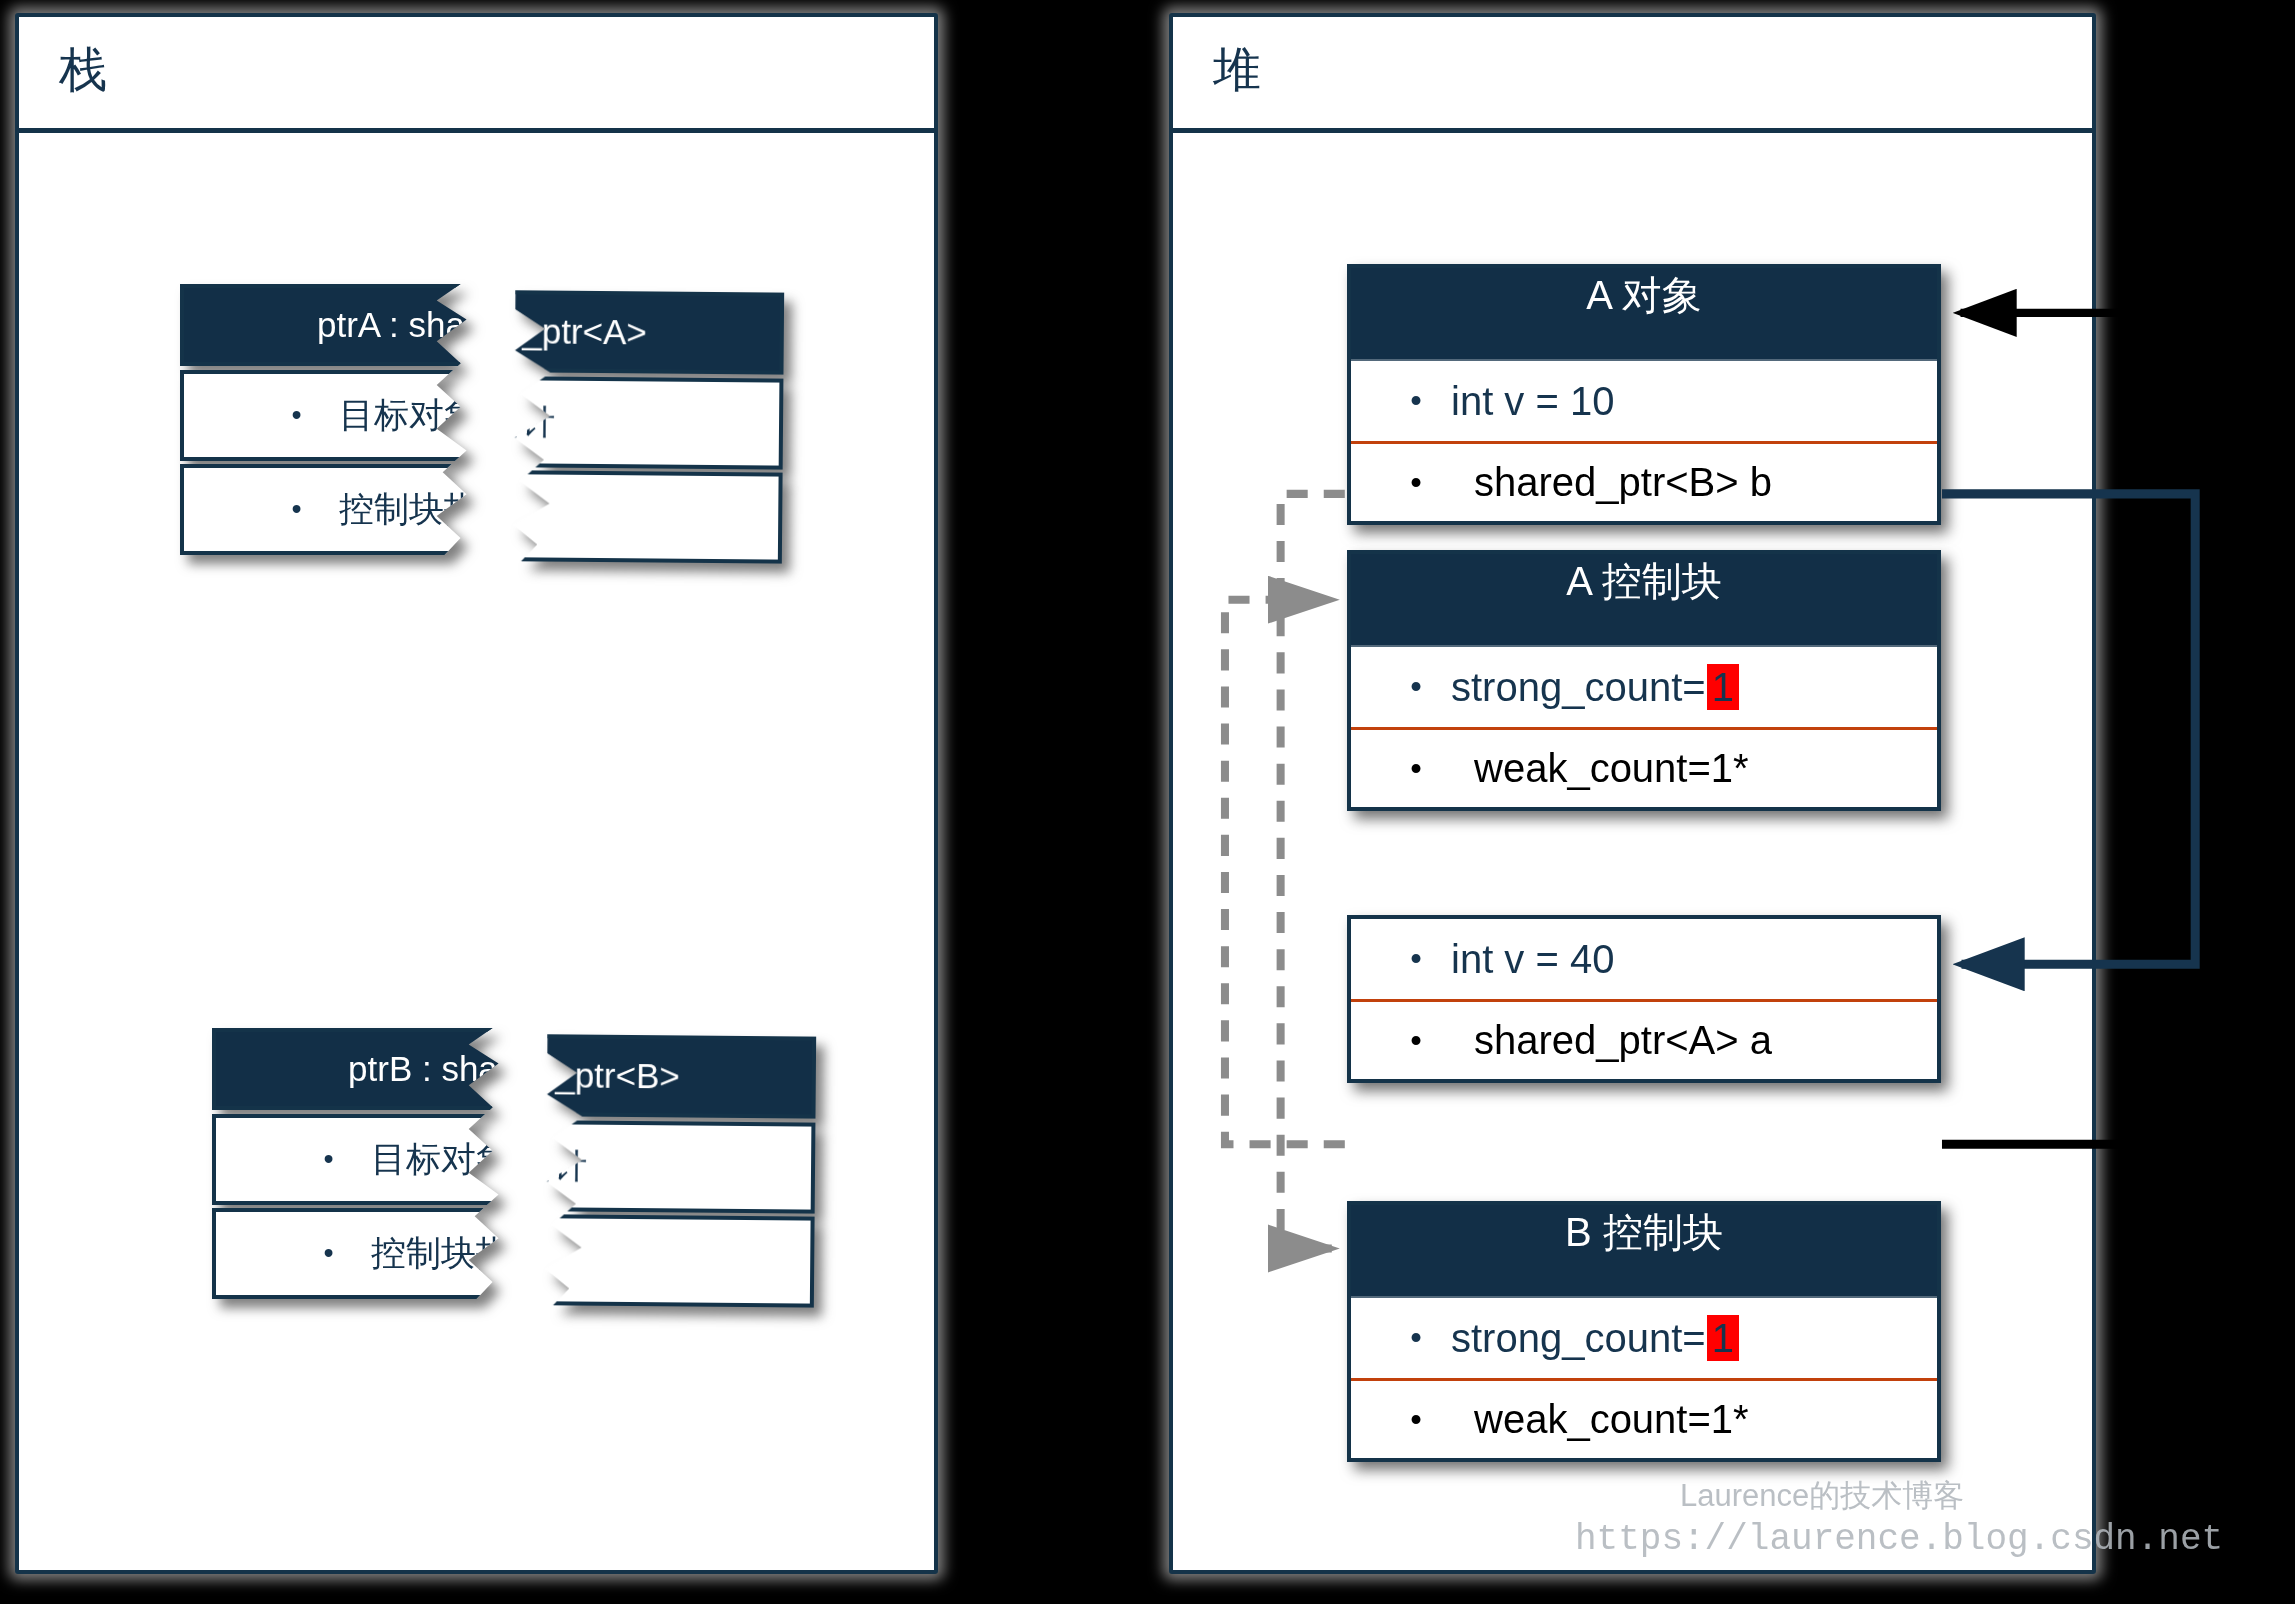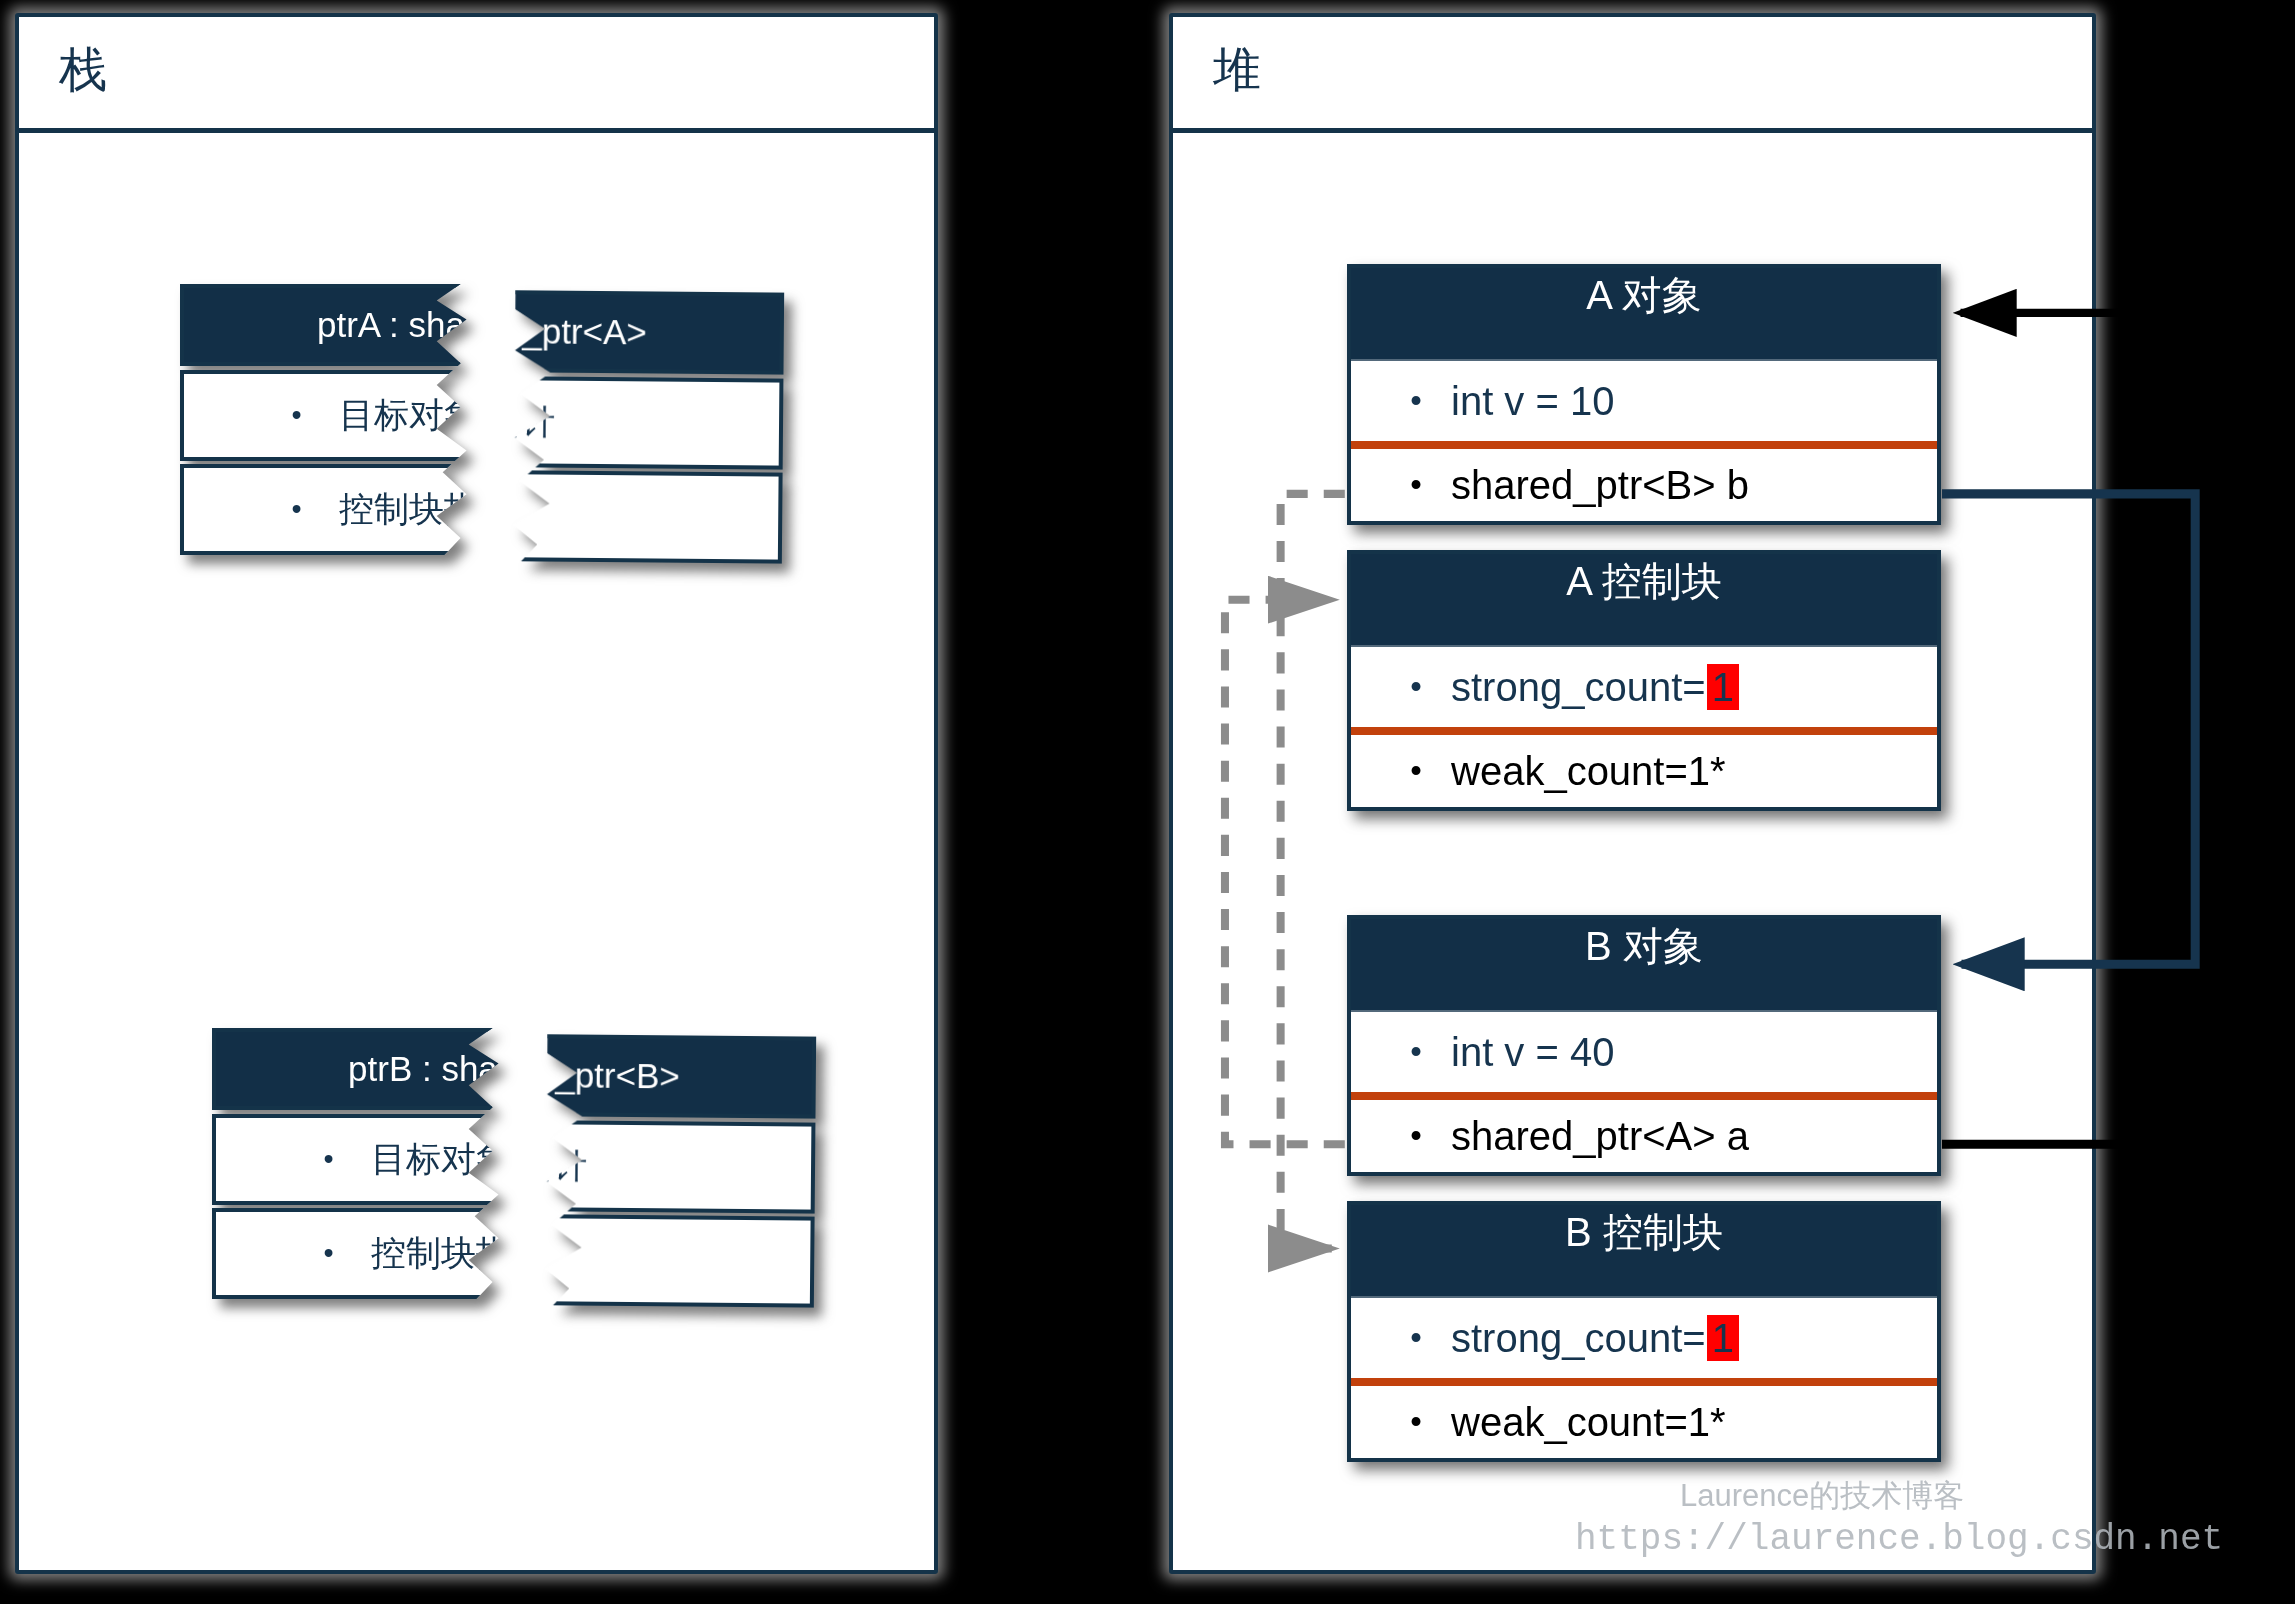--- a/index.html
+++ b/index.html
@@ -38,21 +38,21 @@
   .hbox-header {
     height:93px; background:#122F47; border-bottom:2.5px solid #53697B;
     display:flex; justify-content:center;
     color:#fff; font-size:40px;
   }
   .hrow {
     height:80px; background:#fff;
     display:flex; align-items:center;
     padding-left:30px; font-size:40px;
   }
-  .hrow + .hrow { border-top:8px solid #c2410c; }
+  .hrow + .hrow { border-top:3px solid #c2410c;gap:23px; }
   .row-navy  { color:#16344E;border-radius:32px; }
   .row-black { color:#000; }
   .bullet { width:70px; font-size:33px; text-align:center; }
   .bullet::before { content:"•"; }
   .hl {
     display:inline-block; background:#FF0000; color:#16344E;
     padding:1px 5px; margin-left:1px; line-height:1.1;
   }
 
   
@@ -197,23 +197,20 @@
         <span class="bullet"></span>
         <span><span>strong_count=</span><span class="hl">1</span></span>
       </div>
     <div class="hrow row-black">
         <span class="bullet"></span>
         <span>weak_count=1*</span>
       </div>
   </div>
 
   <div class="hbox" style="top:915px;">
-    <div class="hbox-header">
-        <span>B 对象</span>
-      </div>
     <div class="hrow row-navy">
         <span class="bullet"></span>
         <span>int v = 40</span>
       </div>
     <div class="hrow row-black">
         <span class="bullet"></span>
         <span>shared_ptr&lt;A&gt; a</span>
       </div>
   </div>
 

